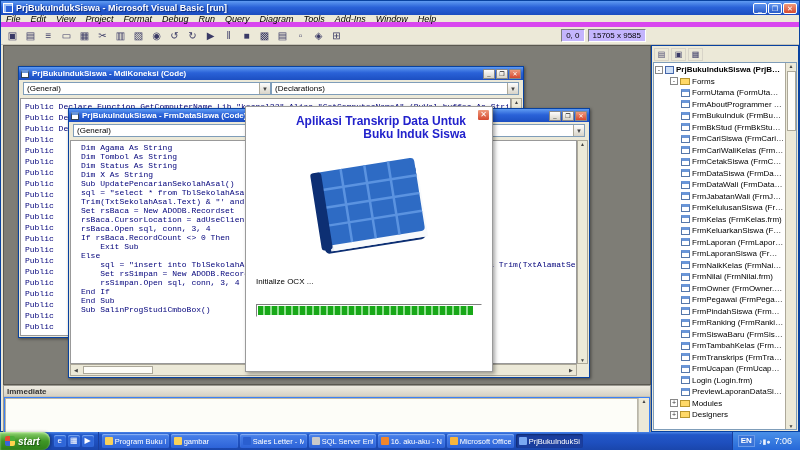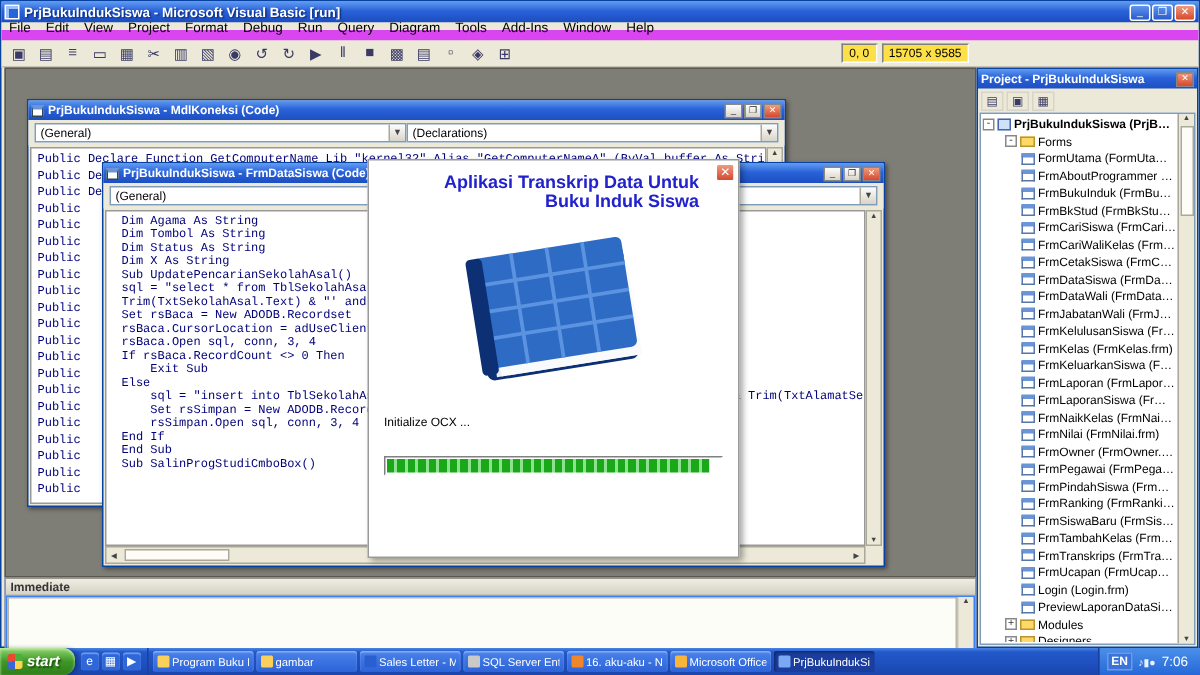--- a/index.html
+++ b/index.html
@@ -8,26 +8,26 @@
   .screen{position:absolute;inset:0;}
 
   
   .main-window{position:absolute;left:0;top:0;width:800px;height:432px;background:#ECE9D8;border:1px solid #0842a0;}
   .titlebar{position:absolute;left:0;top:0;right:0;height:14px;background:linear-gradient(180deg,#5f9bf2,#2a62d8 45%,#1b4cc0);display:flex;align-items:center;gap:3px;padding:0 2px;}
   .app-icon{width:10px;height:10px;background:#2a62d8;border:1px solid #fff;box-shadow:inset 2px 2px #9cc0f8;}
   .title-text{flex:1;color:#fff;font-weight:bold;font-size:9px;white-space:nowrap;overflow:hidden;text-shadow:1px 1px 1px #0a2a7a;}
   .winbtns{display:flex;gap:1px;}
   .wbtn{width:14px;height:11px;background:linear-gradient(180deg,#5f94ef,#2a5bc8);border:1px solid #fff;border-radius:2px;color:#fff;font-size:7px;line-height:9px;text-align:center;}
   .wbtn.close{background:linear-gradient(180deg,#ef9a7c,#d6492f);}
-  .menubar{position:absolute;left:0;top:14px;right:0;height:12px;background:#ECE9D8;display:flex;align-items:center;border-bottom:7px solid #d946ef;}
+  .menubar{position:absolute;left:0;top:14px;right:0;height:12px;background:#ECE9D8;display:flex;align-items:center;border-bottom:5px solid #d946ef;font-style:italic;}
   .menu-item{font-size:9px;padding:0 5px;height:12px;line-height:12px;color:#000;}
   .toolbar{position:absolute;left:0;top:26px;right:0;height:18px;background:#ECE9D8;display:flex;align-items:center;padding:0 3px;border-bottom:1px solid #c6c3b6;}
   .tb-icons{display:flex;align-items:center;gap:1px;}
   .tbtn{width:17px;height:16px;display:flex;align-items:center;justify-content:center;font-size:10px;color:#3a3a66;}
-  .coord-box{margin-left:auto;height:13px;line-height:11px;font-size:8px;padding:0 4px;background:#fde047;border:1px solid;border-color:#808080 #fff #fff #808080;color:#000;white-space:nowrap;}
+  .coord-box{margin-left:auto;height:13px;line-height:11px;font-size:8px;padding:0 4px;background:#c4b5fd;border:1px solid;border-color:#808080 #fff #fff #808080;color:#000;white-space:nowrap;}
   .coord-box + .coord-box{margin-left:3px;margin-right:150px;}
 
   
   .mdi{position:absolute;left:2px;top:44px;width:648px;height:340px;background:#7e7d76;border:1px solid #5a5850;overflow:hidden;}
   .code-window{position:absolute;background:#ECE9D8;border:1px solid #0842a0;box-shadow:1px 1px 3px rgba(0,0,0,.45);}
   .win1{left:14px;top:20px;width:506px;height:272px;z-index:10;}
   .win2{left:64px;top:62px;width:522px;height:270px;z-index:20;}
   .cw-titlebar{height:13px;background:linear-gradient(180deg,#5f9bf2,#2a62d8 45%,#1c4fc2);display:flex;align-items:center;gap:3px;padding:0 2px;}
   .cw-icon{width:8px;height:8px;background:#fff;border:1px solid #345;border-top:3px solid #6a96d8;}
   .cw-title{flex:1;color:#fff;font-weight:bold;font-size:8px;white-space:nowrap;overflow:hidden;}
@@ -337,24 +337,20 @@
     <div class="immediate">
       <div class="imm-title">Immediate</div>
       <div class="imm-body"></div>
       <div class="imm-vscroll">
         <span class="sb-btn">▲</span>
         <span class="sb-btn down">▼</span>
       </div>
     </div>
 
     <div class="project-panel">
-      <div class="pp-titlebar">
-        <span class="pp-title">Project - PrjBukuIndukSiswa</span>
-        <span class="cwbtn close">✕</span>
-      </div>
       <div class="pp-toolbar">
 
       <span class="pp-toolbtn"><span>▤</span></span>
           <span class="pp-toolbtn"><span>▣</span></span>
           <span class="pp-toolbtn"><span>▦</span></span>
         </div>
       <div class="pp-tree">
         <div class="tree-inner">
           <div class="tree-row">
             <span class="exp">-</span>

